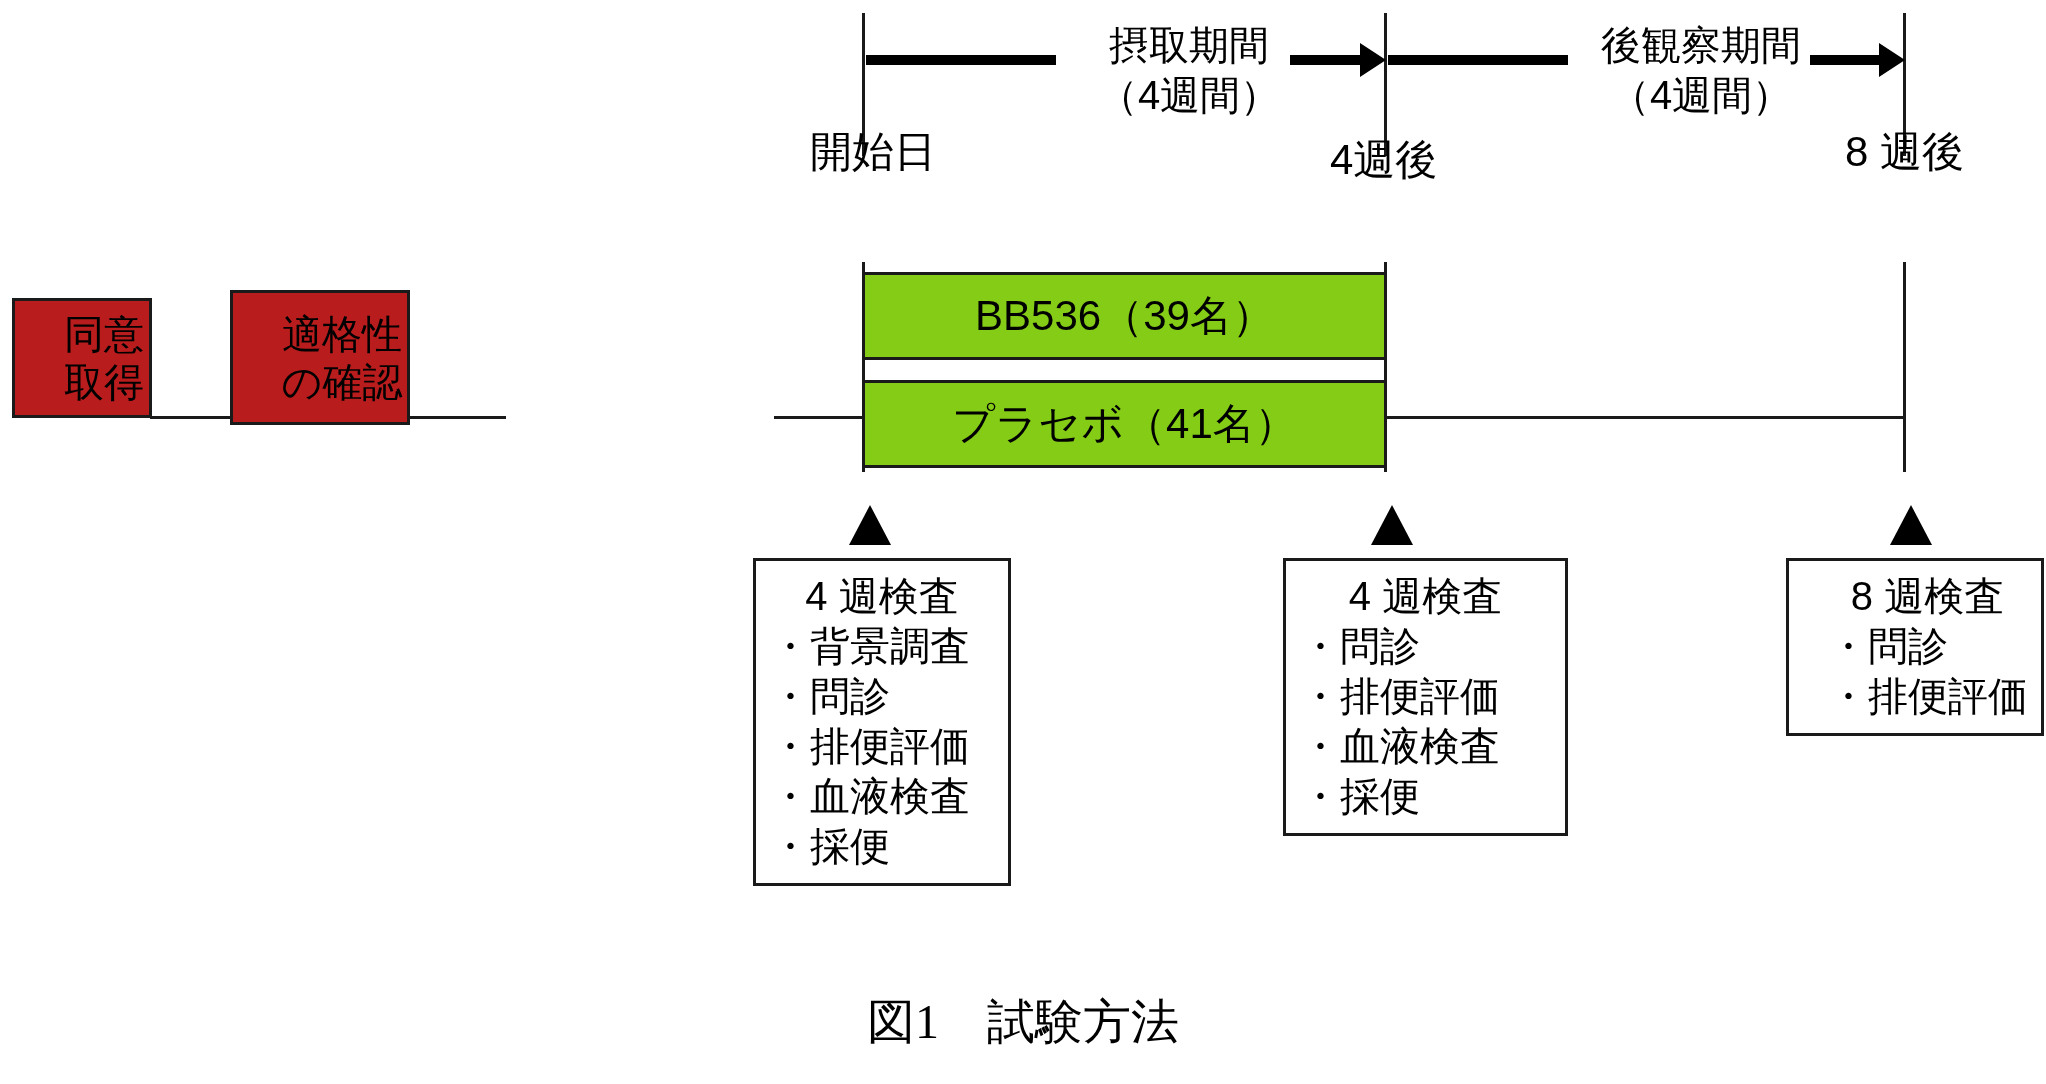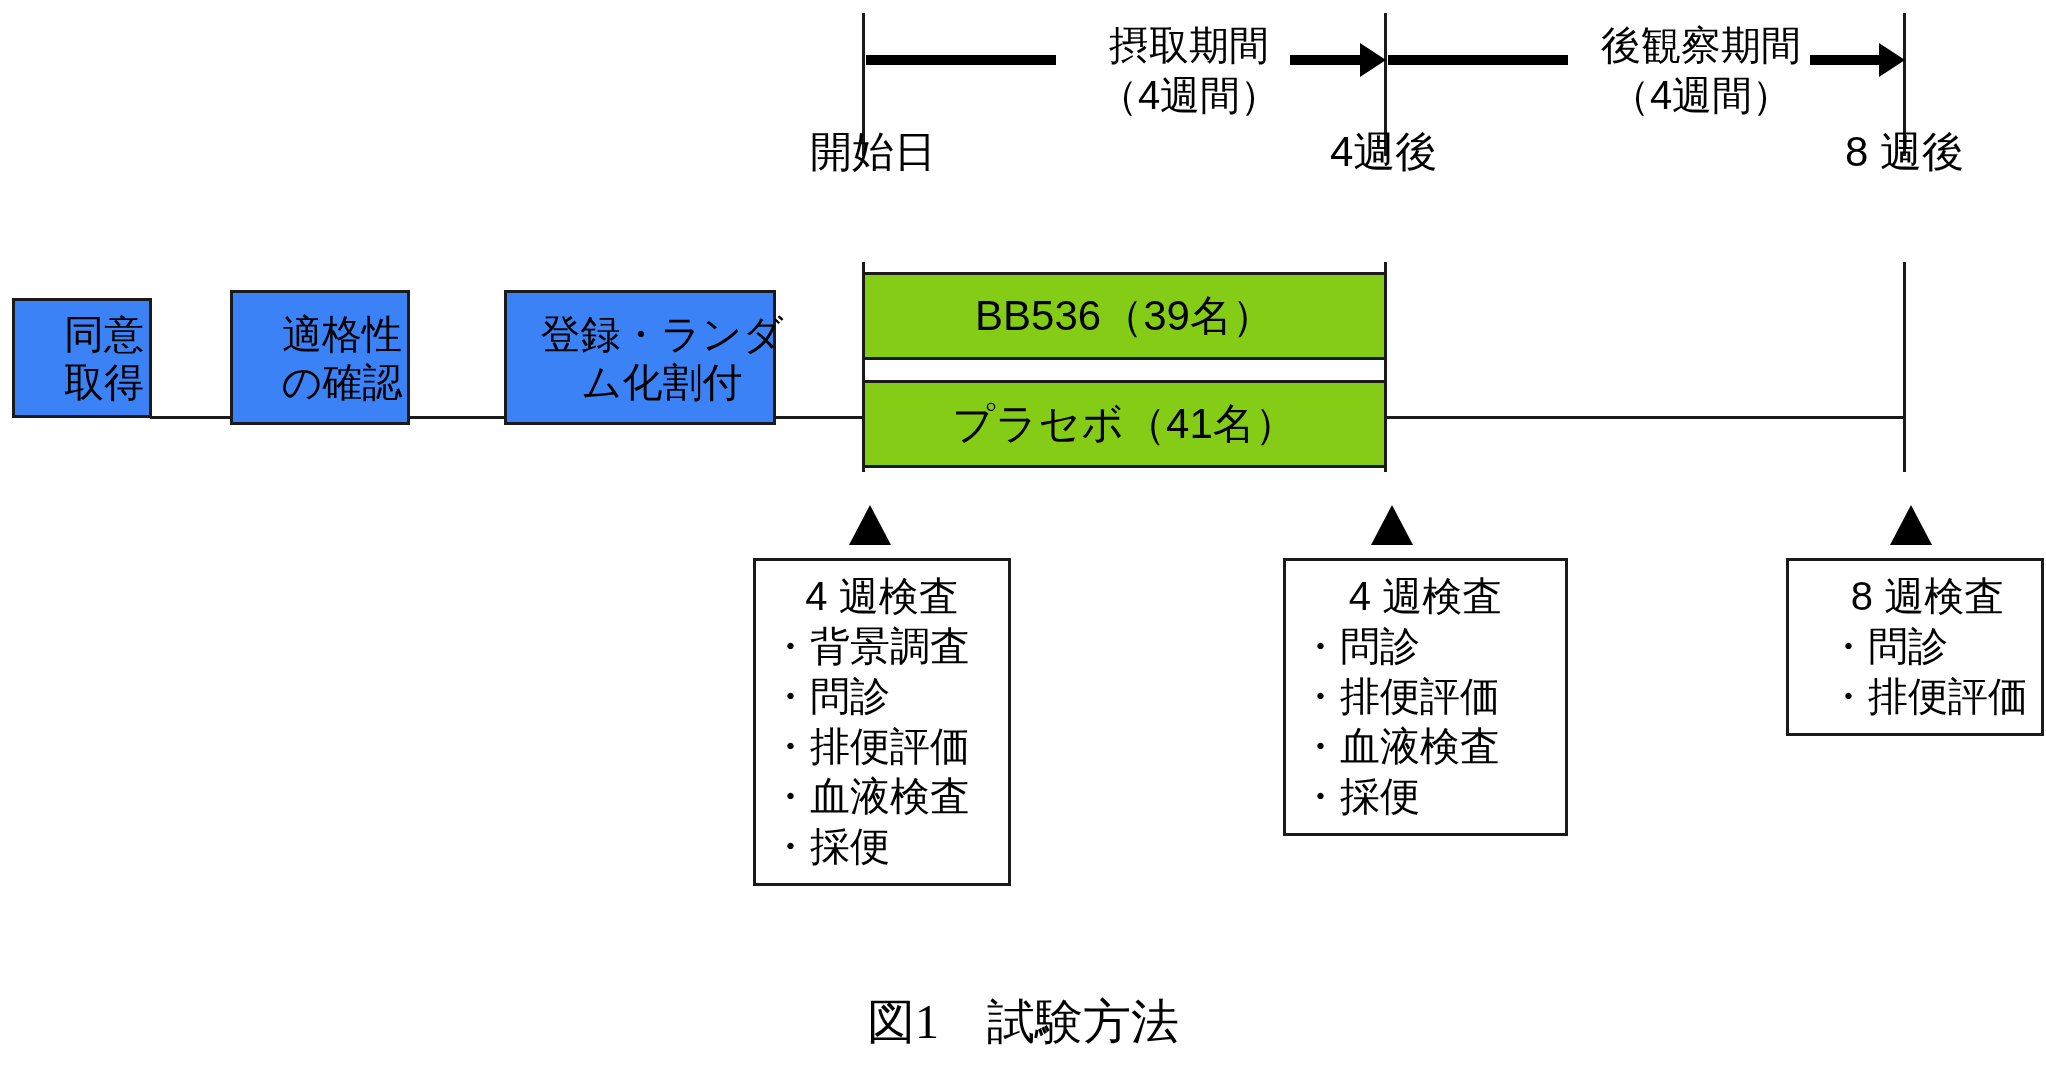--- a/index.html
+++ b/index.html
@@ -74,21 +74,21 @@
   .pbox {
     position: absolute;
     border: 3px solid #1a1a1a;
     box-sizing: border-box;
     display: flex;
     flex-direction: column;
     align-items: center;
     justify-content: center;
     font-size: 40px;
     line-height: 48px;
-    background: #3b82f6;
+    background: #b91c1c;
     white-space: nowrap;
     padding-left: 44px;
   }
 
   
   .arm-frame {
     position: absolute;
     box-sizing: border-box;
     border-left: 3px solid #1a1a1a;
     border-right: 3px solid #1a1a1a;
@@ -160,41 +160,37 @@
 
   <div class="thick-bar" style="left:1388px; top:55px; width:180px;"></div>
   <div class="period-label" style="left:1568px; top:20px; width:266px;">
     <div>後観察期間</div>
     <div>（4週間）</div>
   </div>
   <div class="arrow-shaft" style="left:1810px; top:55px; width:72px;"></div>
   <div class="arrow-head" style="left:1879px; top:43px;"></div>
 
   <div class="tp-label" style="left:810px; top:128px;">開始日</div>
-  <div class="tp-label" style="left:1330px; top:128px;text-align:center;">4週後</div>
+  <div class="tp-label" style="left:1330px; top:136px;text-align:center;">4週後</div>
   <div class="tp-label" style="left:1845px; top:128px;">8 週後</div>
 
   <div class="pbox" style="left:12px; top:298px; width:140px; height:120px;">
     <span>同意</span>
     <span>取得</span>
   </div>
 
   <div class="hline" style="left:150px; top:416px; width:82px;"></div>
 
   <div class="pbox" style="left:230px; top:290px; width:180px; height:135px;">
     <span>適格性</span>
     <span>の確認</span>
   </div>
 
   <div class="hline" style="left:408px; top:416px; width:98px;"></div>
 
-  <div class="pbox" style="left:504px; top:290px; width:272px; height:135px;">
-    <span>登録・ランダ</span>
-    <span>ム化割付</span>
-  </div>
 
   <div class="hline" style="left:774px; top:416px; width:92px;"></div>
 
   <div class="arm-frame" style="left:862px; top:262px; width:525px; height:110px;"></div>
   <div class="arm-frame" style="left:862px; top:372px; width:525px; height:100px;"></div>
 
   <div class="arm-row" style="left:862px; top:272px; width:525px; height:88px;">
     <span>BB536（39名）</span>
   </div>
 

